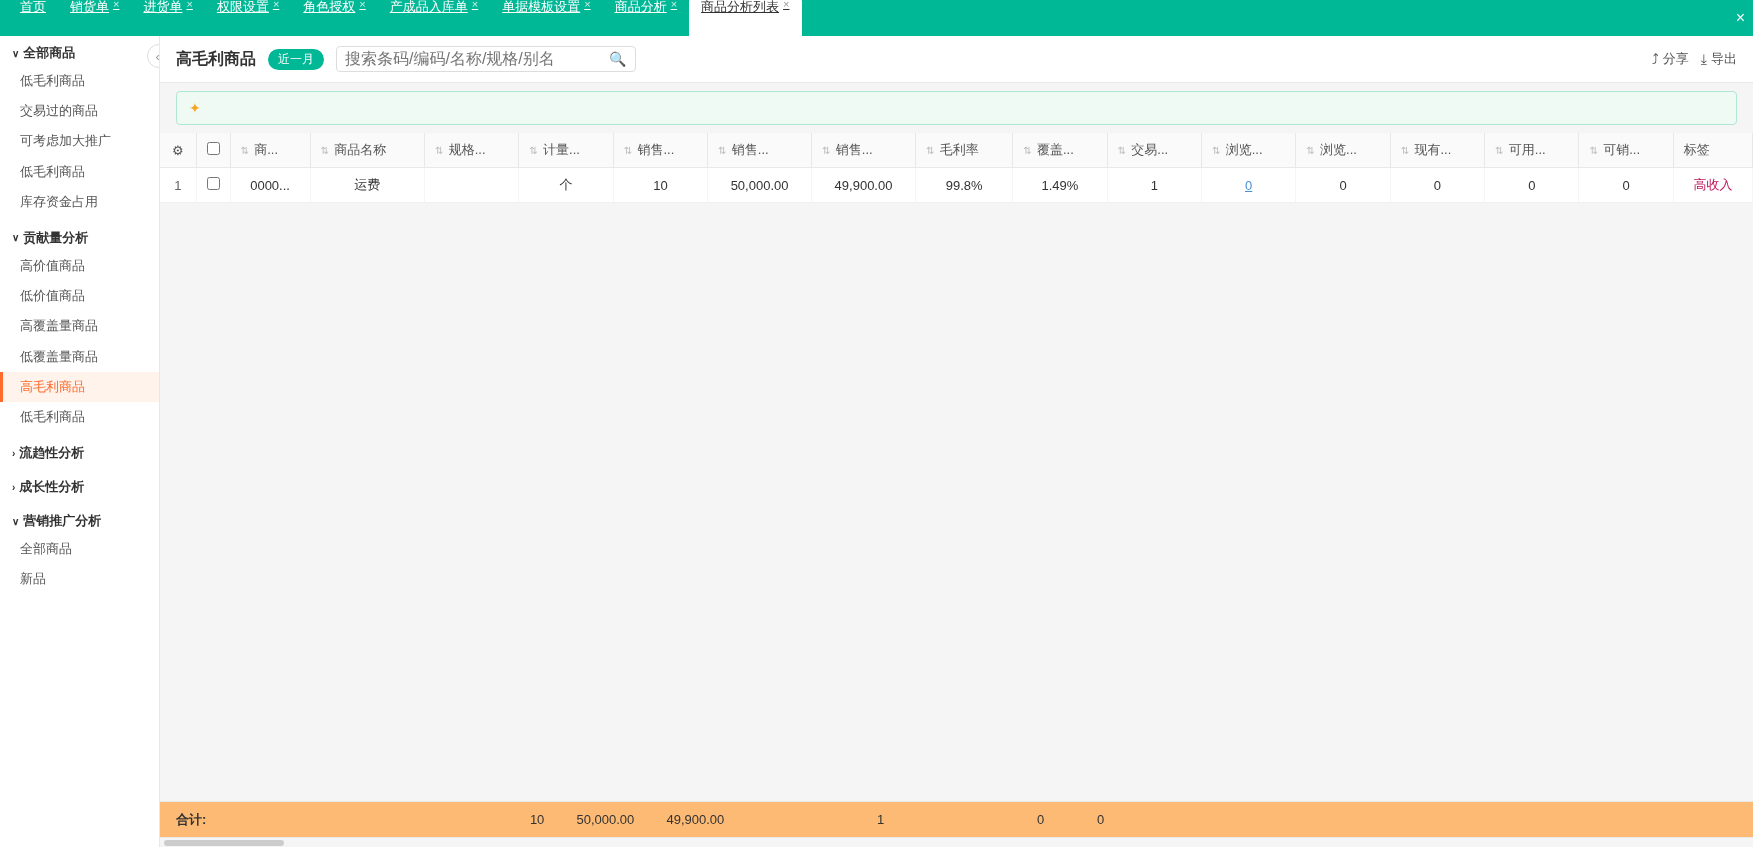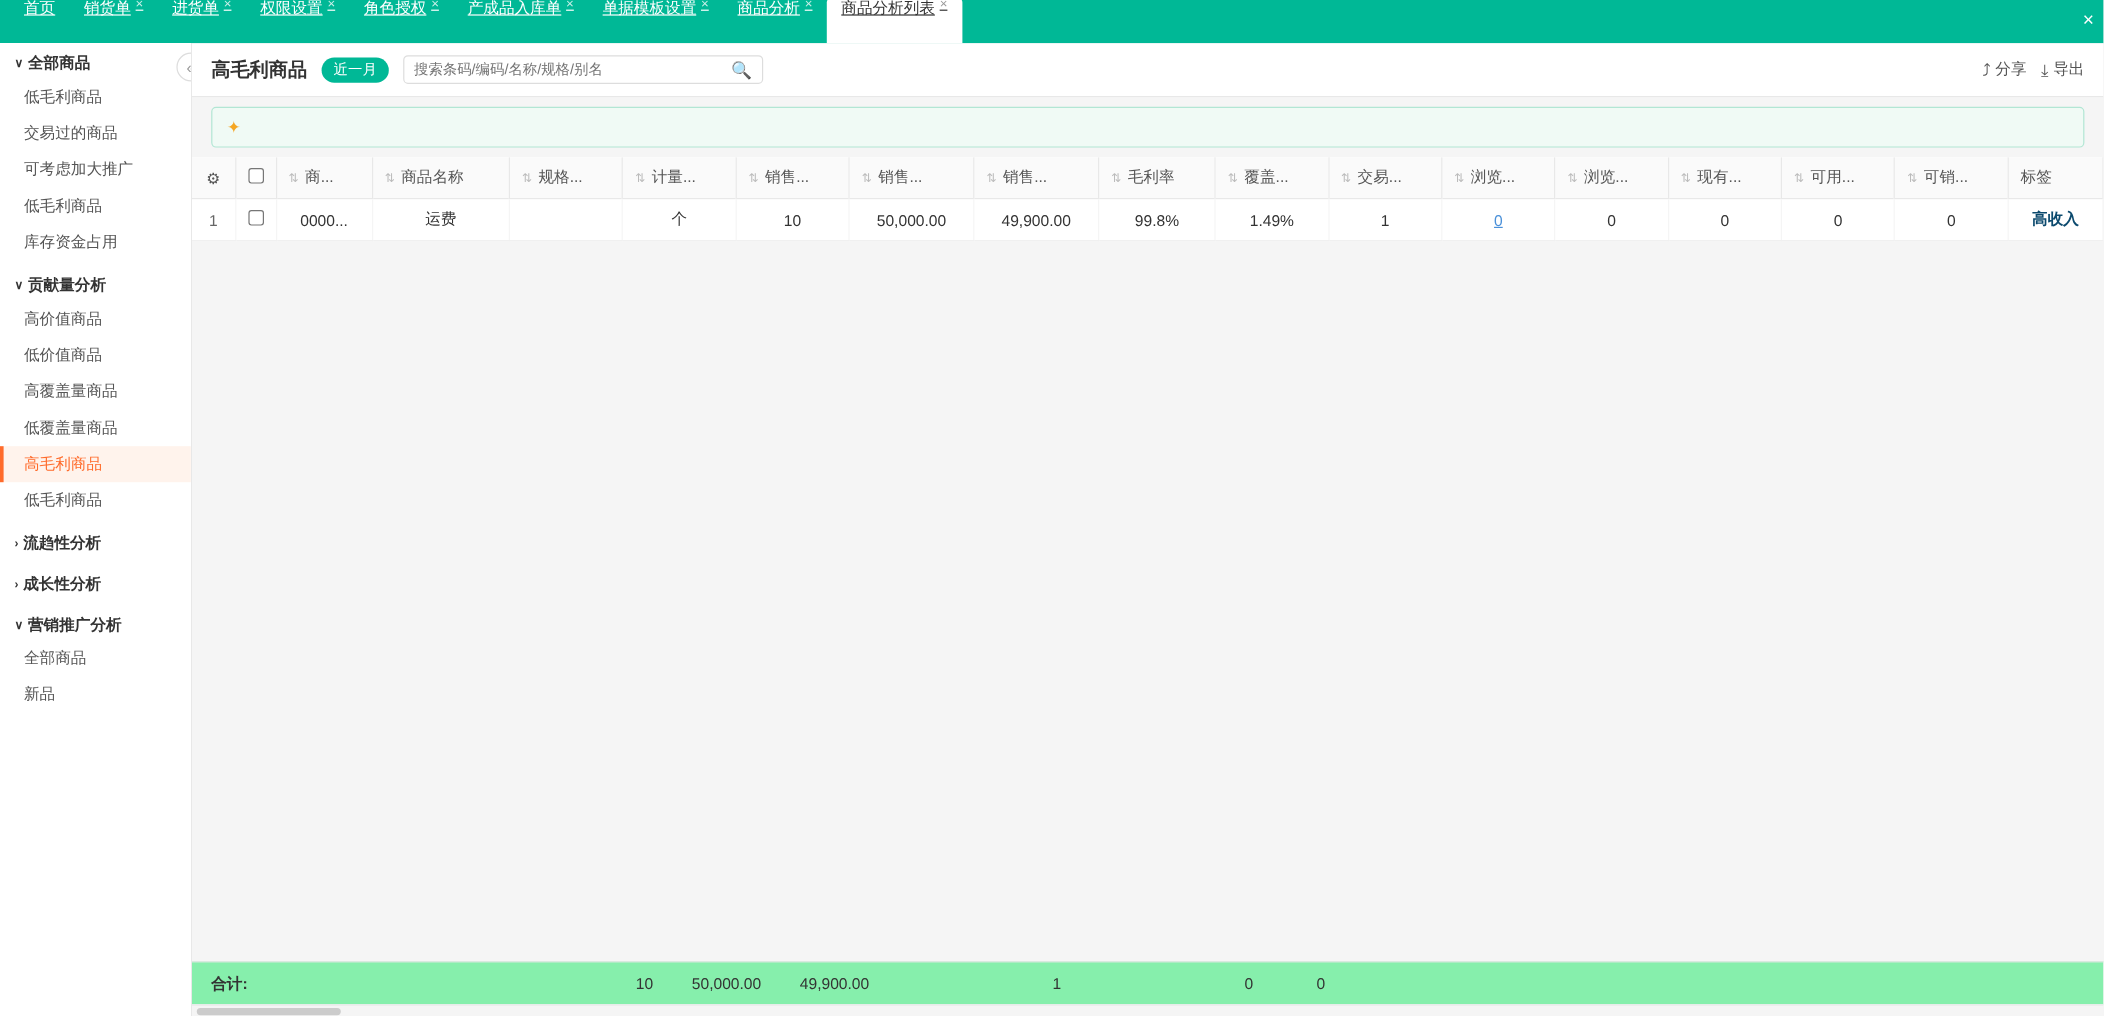--- a/index.html
+++ b/index.html
@@ -128,21 +128,21 @@
       border: 1px solid #ddd;
       border-radius: 4px;
       padding: 3px 8px;
       gap: 6px;
       flex: 1;
       max-width: 300px;
     }
     .search-box input {
       border: none;
       outline: none;
-      font-size: 12px;
+      font-size: 16px;
       color: #14532d;
       width: 100%;
     }
     .header-actions { margin-left: auto; display: flex; gap: 12px; }
     .action-btn {
       display: flex;
       align-items: center;
       gap: 4px;
       color: #555;
       cursor: pointer;
@@ -192,29 +192,29 @@
     th .sort-icon { color: #bbb; font-size: 10px; margin-right: 2px; }
     td {
       padding: 8px 10px;
       border-bottom: 1px solid #f0f0f0;
       border-right: 1px solid #f5f5f5;
       color: #333;
       font-size: 12px;
       white-space: nowrap;
       text-align: center;
     }
-    .tag-high { color: #0c4a6e; font-weight: bold; }
+    .tag-high { color: #be185d; font-weight: normal; }
     .link-style { color: #4a90d9; text-decoration: underline; cursor: pointer; }
 
     
     .footer-total {
       display: flex;
       align-items: center;
       padding: 8px 16px;
-      background: #86efac;
+      background: #fdba74;
       border-top: 1px solid #e8e8e8;
       font-size: 12px;
       color: #333;
       gap: 0;
       min-height: 36px;
     }
     .footer-label { font-weight: bold; margin-right: 8px; }
     .footer-cells {
       display: flex;
       flex: 1;

